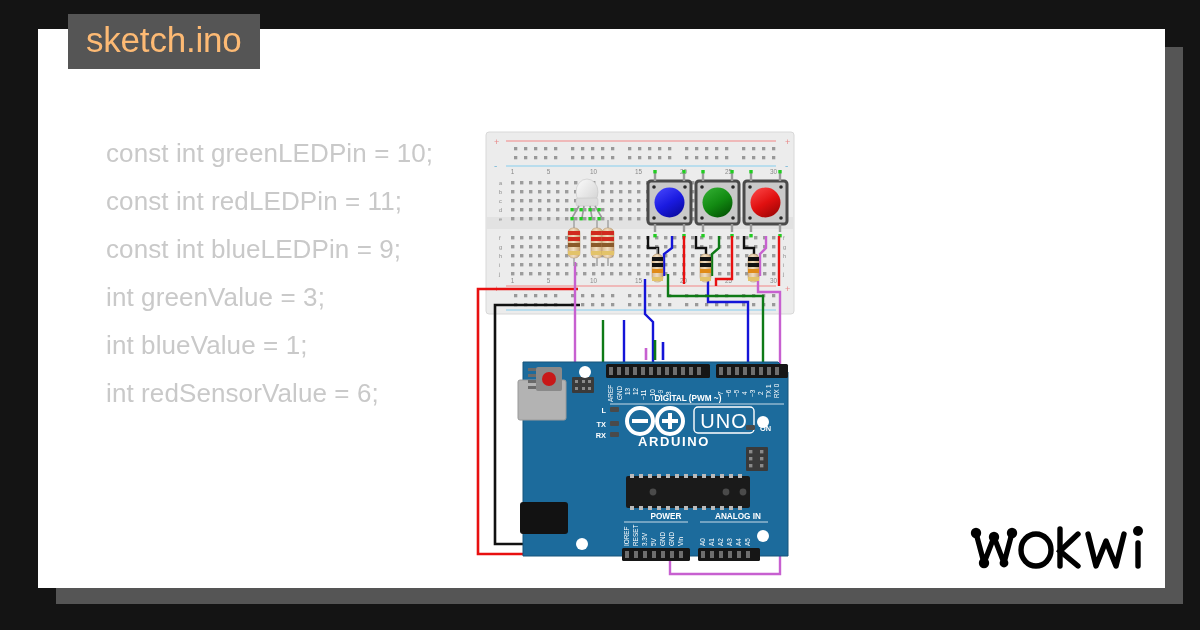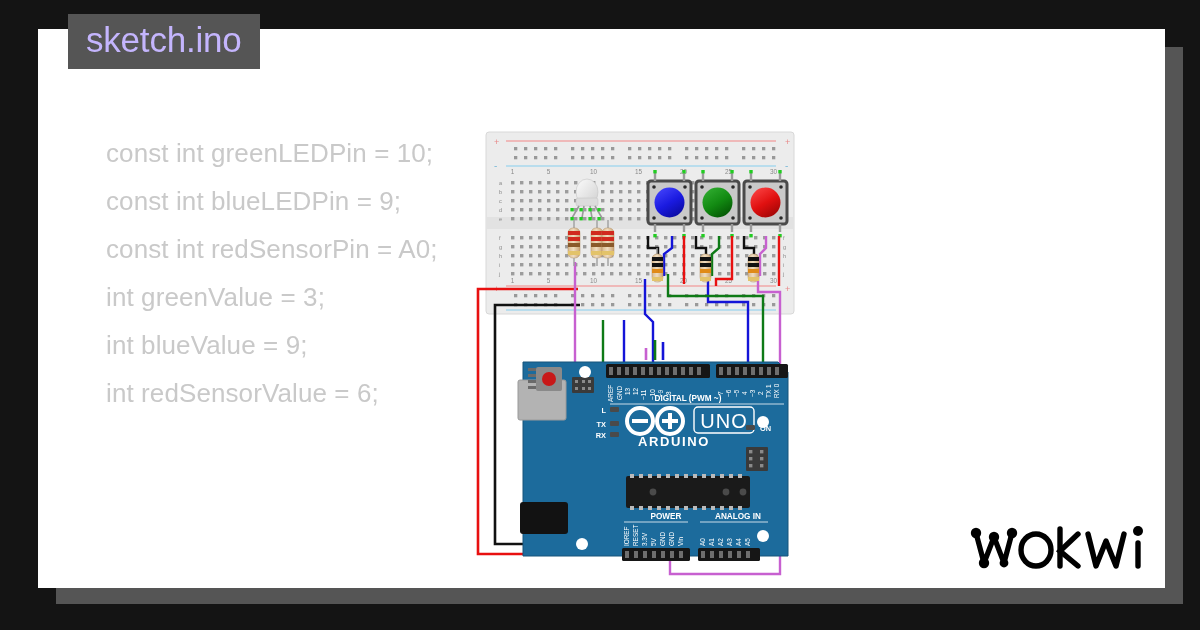--- a/index.html
+++ b/index.html
@@ -30,21 +30,21 @@
     width: 1127px; height: 559px;
     background: #ffffff;
     overflow: hidden;
   }
   
   .tab {
     position: absolute;
     left: 68px; top: 14px;
     padding: 5px 18px 9px 18px;
     background: #555555;
-    color: #c4b5fd;
+    color: #fdba74;
     font-size: 35px;
     line-height: 1.18;
     letter-spacing: -0.2px;
     font-weight: 400;
     z-index: 40;
     white-space: nowrap;
   }
   
   .code {
     position: absolute;
@@ -77,24 +77,24 @@
 <body>
 
 <div id="stage">
 
   <div class="card-shadow"></div>
 
   <div class="card">
 
     <div class="code">
       <div class="line">const int greenLEDPin = 10;</div>
+      <div class="line">const int redLEDPin = 11;</div>
       <div class="line">const int blueLEDPin = 9;</div>
-      <div class="line">const int redSensorPin = A0;</div>
       <div class="line">int greenValue = 3;</div>
-      <div class="line">int blueValue = 9;</div>
+      <div class="line">int blueValue = 1;</div>
       <div class="line">int redSensorValue = 6;</div>
 
     </div>
 
     <div class="circuit">
       <svg width="370" height="465" viewBox="0 0 370 465" xmlns="http://www.w3.org/2000/svg">
         <defs>
           <linearGradient id="capBlue" x1="0" y1="0" x2="0.6" y2="1">
             <stop offset="0%" stop-color="#4a4aff"></stop>
               <stop offset="60%" stop-color="#1a1ae0"></stop>

